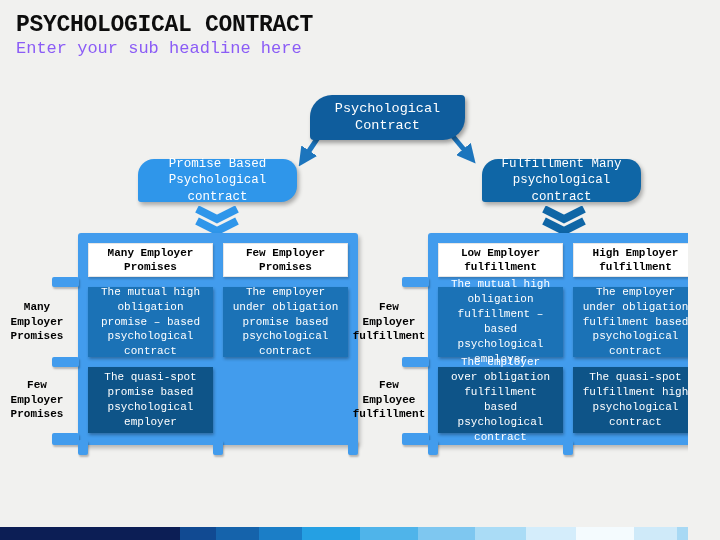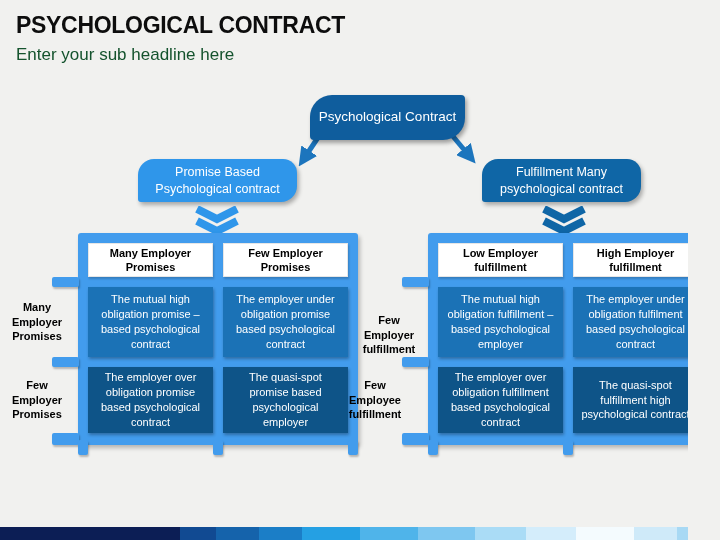--- a/index.html
+++ b/index.html
@@ -1,29 +1,29 @@
 <!DOCTYPE html>
 <html style="--bg: #f1f1ef; --title_color: #0d0d0d; --frame: #429ced; --accent_light: #2f96ea; --accent_dark: #0f66a6; --root_fill: #0f5d9d; --arrow: #1c75bd; --cell_row1: #1b72b6; --cell_row2: #0e5488; --header_cell: #ffffff; --footer_navy: #0c1e55;"><head>
 <meta charset="utf-8">
 <style>
   html,body { margin:0; padding:0; background:#f1f1ef; }
   .slide {
     position:relative; width:688px; height:540px;
     background:var(--bg, #f1f1ef);
-    font-family:Liberation Sans, sans-serif;
+    font-family:Liberation Mono, monospace;
     overflow:hidden;
   }
   .title {
     position:absolute; left:16px; top:12px;
     font-size:23px; font-weight:bold; letter-spacing:-0.3px;
     color:var(--title_color, #0d0d0d);
   }
   .subtitle {
-    position:absolute; left:16px; top:45px;
-    font-size:17px; color:#14532d;
+    position:absolute; left:16px; top:39px;
+    font-size:17px; color:#8b5cf6;
   }
   .root-shape {
     position:absolute; left:310px; top:95px; width:155px; height:45px;
     background:var(--root_fill, #0f5d9d);
     border-radius:22px 4px 22px 4px;
     color:#fff; display:flex; align-items:center; justify-content:center;
     text-align:center; font-size:13.5px; line-height:1.25;
     box-shadow:2px 3px 4px rgba(0,0,0,0.35);
   }
   .connectors { position:absolute; left:280px; top:126px; width:220px; height:48px; }
@@ -134,21 +134,20 @@
   <svg class="chevron chevron-right" viewBox="0 0 46 27" aria-hidden="true">
     <path d="M3 3 L23 13 L43 3"></path>
     <path d="M3 15 L23 25 L43 15"></path>
   </svg>
 
   <div class="pc-table pc-table-left">
     <div class="th">Many Employer Promises</div>
     <div class="th">Few Employer Promises</div>
     <div class="td r1">The mutual high obligation promise – based psychological contract</div>
     <div class="td r1">The employer under obligation promise based psychological contract</div>
-    <div class="td r2">The employer over obligation promise based psychological contract</div>
     <div class="td r2">The quasi-spot promise based psychological employer</div>
   </div>
   <div class="stub-h" style="left:52px; top:277px;"></div>
   <div class="stub-h" style="left:52px; top:357px;"></div>
   <div class="stub-h tall" style="left:52px; top:433px;"></div>
   <div class="stub-v" style="left:78px; top:440px;"></div>
   <div class="stub-v" style="left:213px; top:440px;"></div>
   <div class="stub-v" style="left:348px; top:440px;"></div>
   <div class="row-label" style="left:4px; top:287px; height:70px;">Many Employer Promises</div>
   <div class="row-label" style="left:4px; top:367px; height:66px;">Few Employer Promises</div>
@@ -160,17 +159,17 @@
     <div class="td r1">The employer under obligation fulfilment based psychological contract</div>
     <div class="td r2">The employer over obligation fulfillment based psychological contract</div>
     <div class="td r2">The quasi-spot fulfillment high psychological contract</div>
   </div>
   <div class="stub-h" style="left:402px; top:277px;"></div>
   <div class="stub-h" style="left:402px; top:357px;"></div>
   <div class="stub-h tall" style="left:402px; top:433px;"></div>
   <div class="stub-v" style="left:428px; top:440px;"></div>
   <div class="stub-v" style="left:563px; top:440px;"></div>
   <div class="stub-v" style="left:698px; top:440px;"></div>
-  <div class="row-label" style="left:356px; top:300px; height:70px;">Few Employer fulfillment</div>
-  <div class="row-label" style="left:342px; top:367px; height:66px;">Few Employee fulfillment</div>
+  <div class="row-label" style="left:356px; top:287px; height:70px;">Few Employer fulfillment</div>
+  <div class="row-label" style="left:356px; top:367px; height:66px;">Few Employee fulfillment</div>
 
   <div class="footer-bar"></div>
 </div>
 
 </body></html>

